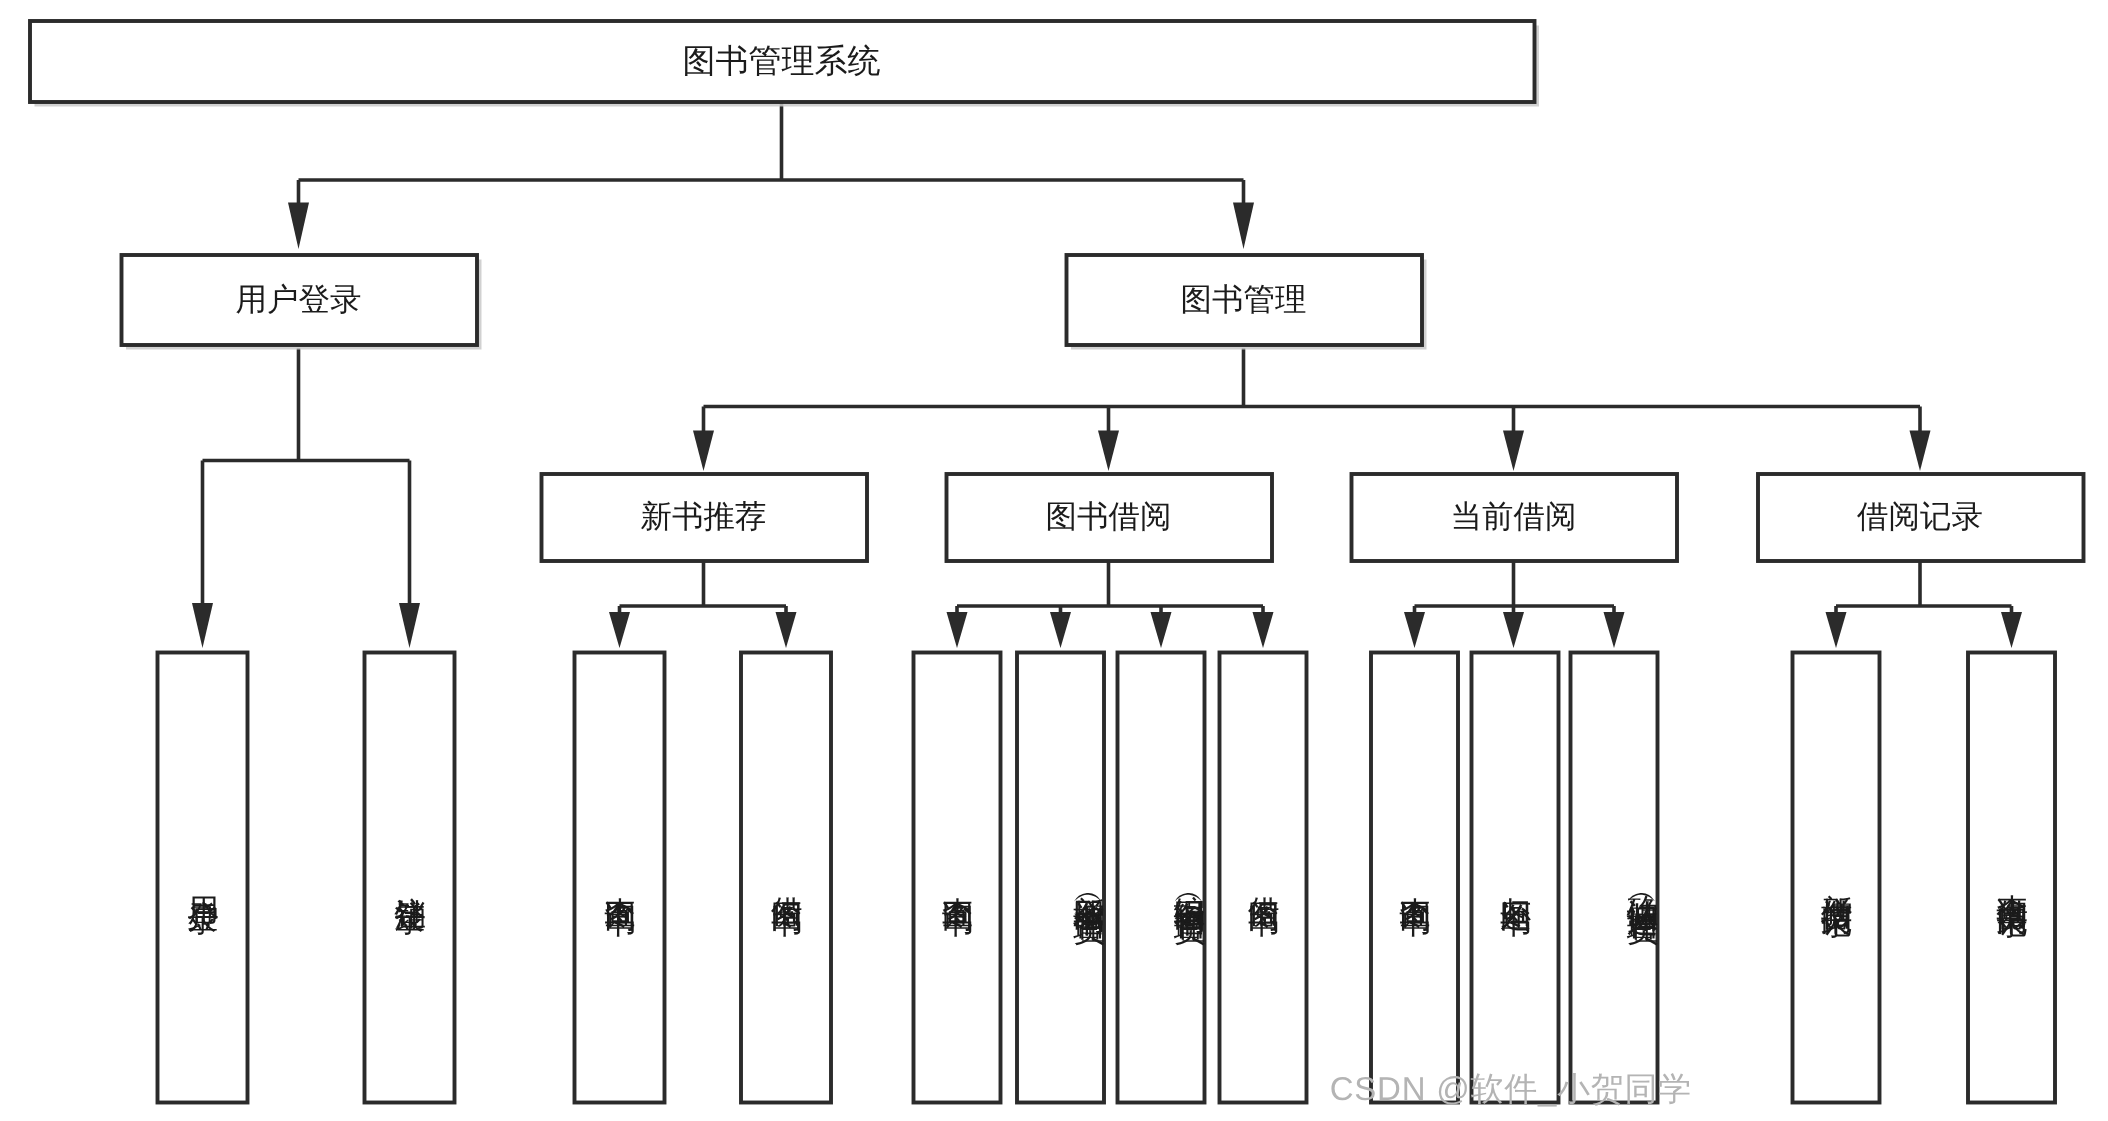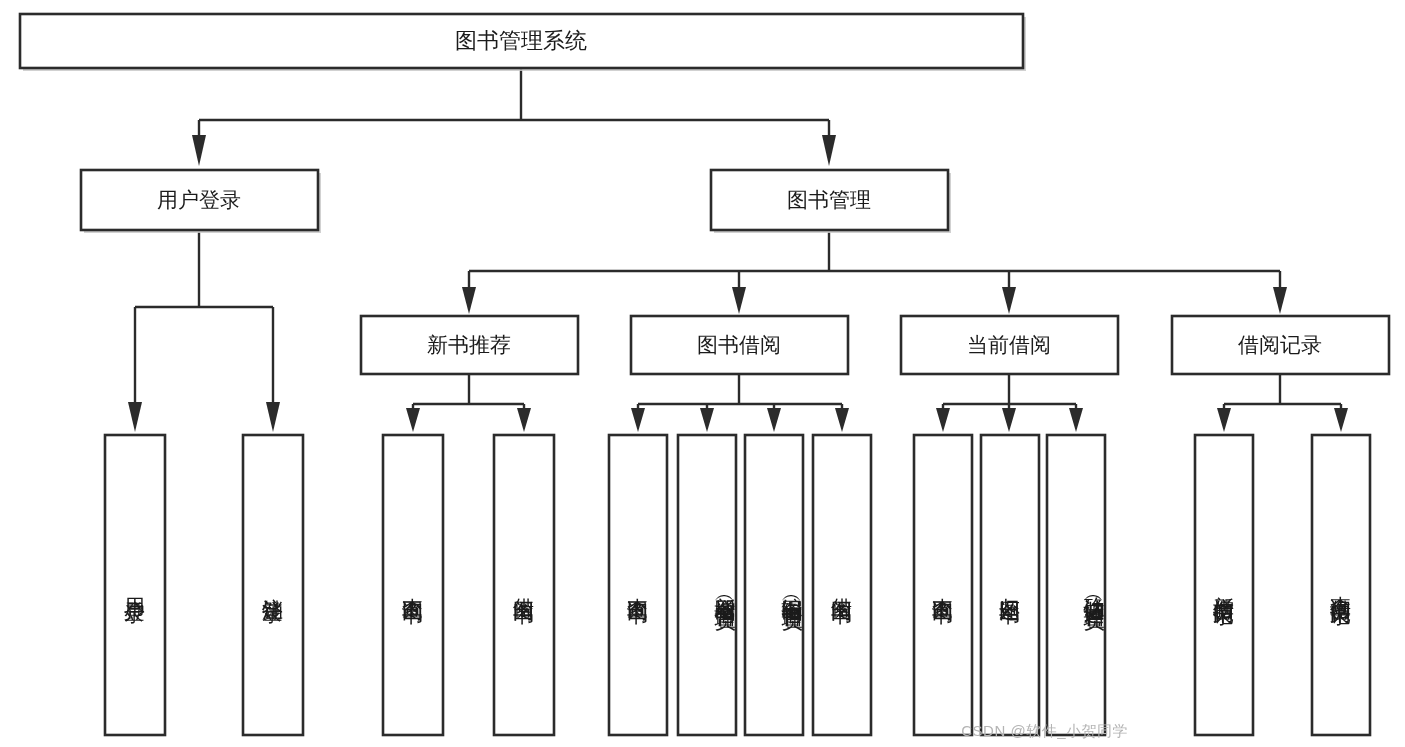--- a/index.html
+++ b/index.html
@@ -72,21 +72,21 @@
     align-items: center;
     justify-content: center;
     white-space: nowrap;
     pointer-events: none;
   }
   #watermark {
     position: absolute;
     right: 6px;
     bottom: 6px;
     font-family: "Liberation Sans", "DejaVu Sans", sans-serif;
-    font-size: 15px;
+    font-size: 22px;
     color: #b4b4b4;
     letter-spacing: 0.5px;
     white-space: nowrap;
   }
 </style>
 </head>
 <body>
 
 <div id="diagram-root">
 

